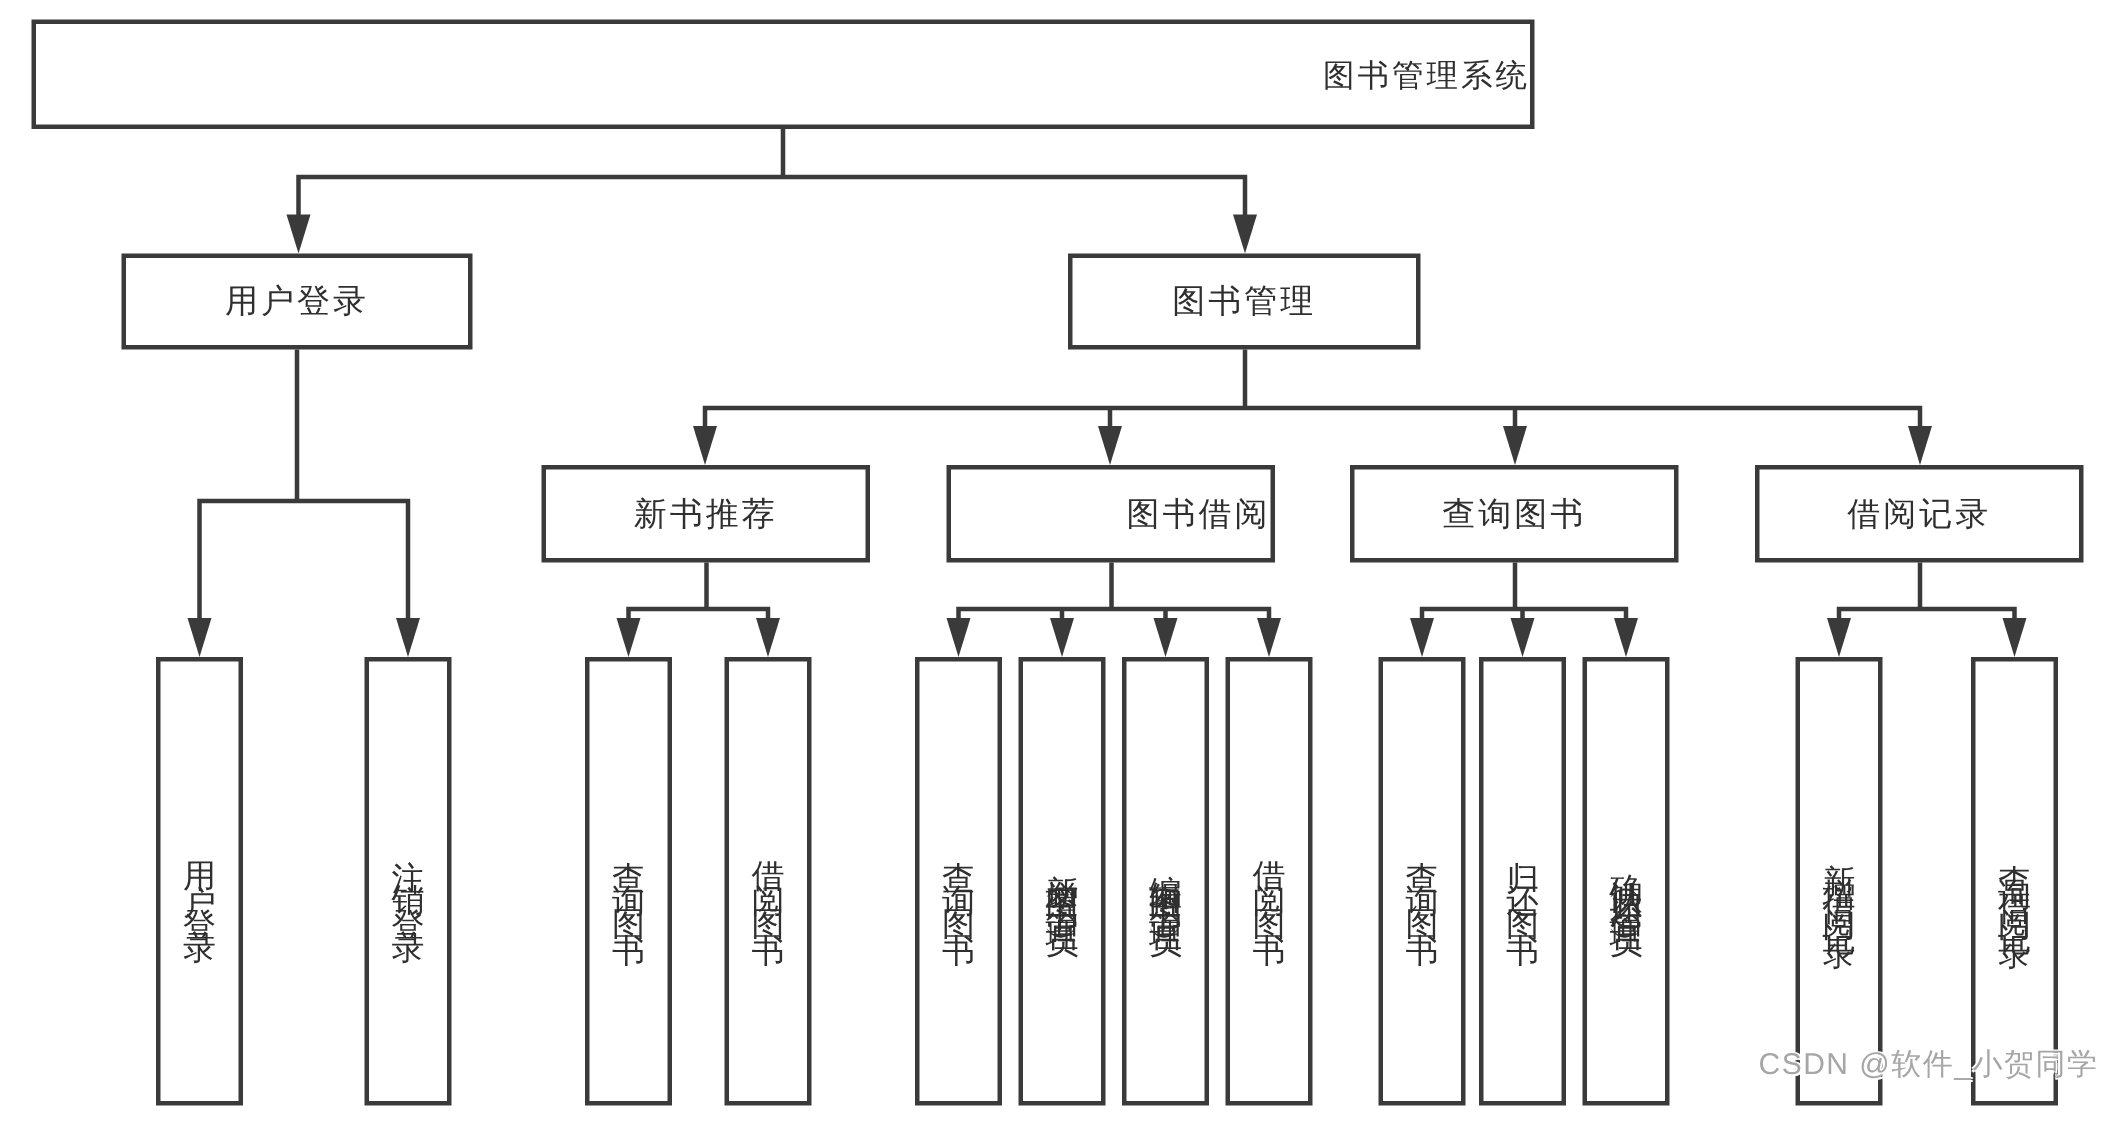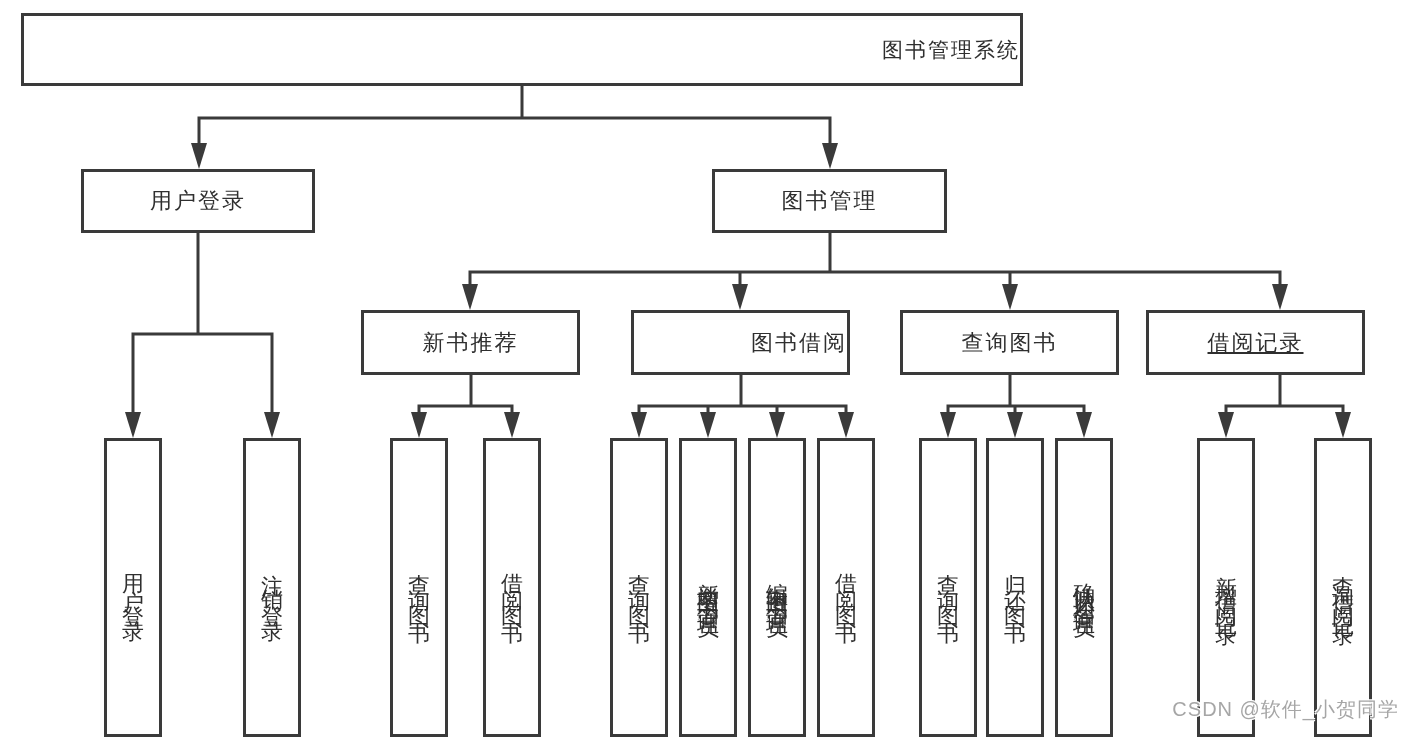--- a/index.html
+++ b/index.html
@@ -101,21 +101,21 @@
 
   <div class="box mid" style="left:361px;text-align:center;">
     <span>新书推荐</span>
   </div>
   <div class="box mid" style="left:631px;justify-content:flex-end;">
     <span>图书借阅</span>
   </div>
   <div class="box mid" style="left:900px;">
     <span>查询图书</span>
   </div>
-  <div class="box mid" style="left:1146px;text-decoration:underline;">
+  <div class="box mid" style="left:1170px;">
     <span>借阅记录</span>
   </div>
 
   <div class="box leaf" style="left:104px;">
     <span class="vtxt sp4">用户登录</span>
   </div>
   <div class="box leaf" style="left:243px;">
     <span class="vtxt sp4">注销登录</span>
   </div>
 

